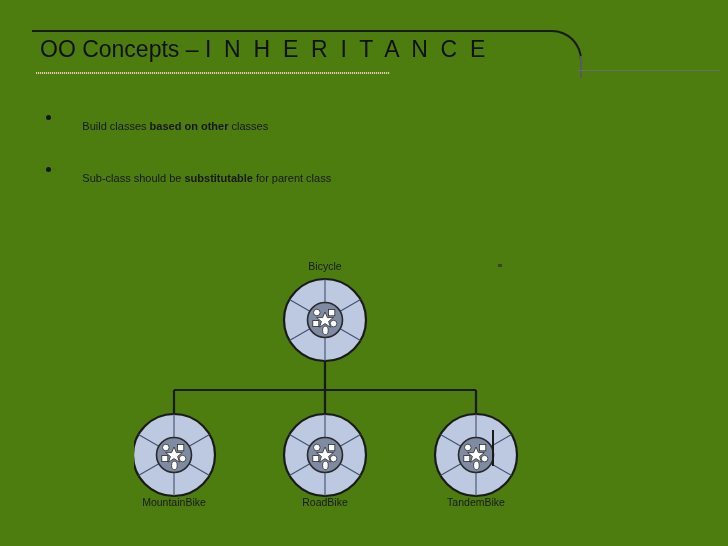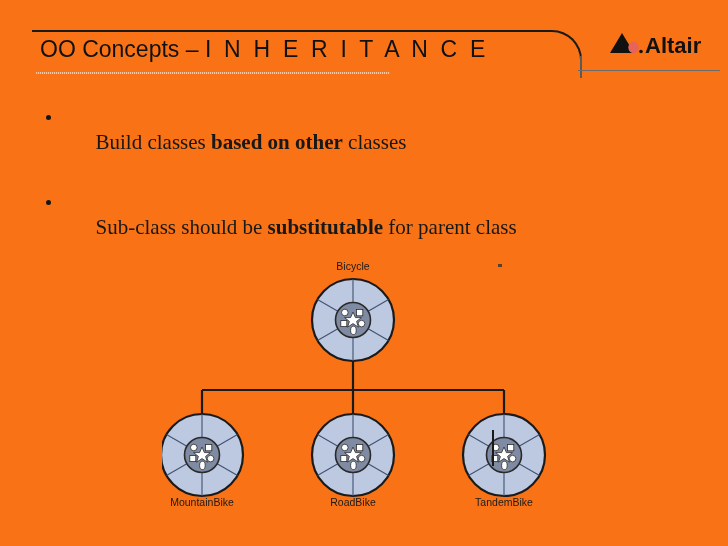--- a/index.html
+++ b/index.html
@@ -12,21 +12,21 @@
     background: #ffffff;
     font-family: "Liberation Sans", sans-serif;
     overflow: hidden;
     position: relative;
   }
   .slide {
     position: absolute;
     inset: 0;
     width: 728px;
     height: 546px;
-    background: #f97316;
+    background: #4d7c0f;
   }
 
   
   .header-rule-left {
     position: absolute;
     left: 32px;
     top: 30px;
     width: 518px;
     height: 2px;
     background: #1a1a1a;
@@ -100,42 +100,42 @@
   
   .bullet-list {
     position: absolute;
     left: 40px;
     top: 108px;
     width: 560px;
   }
   .bullet-item {
     position: relative;
     padding-left: 24px;
-    font-size: 21px;
+    font-size: 11px;
     color: #181818;
     line-height: 1.1;
     margin-bottom: 16px;
-    font-family: Liberation Serif, serif;
+    font-family: Liberation Sans, sans-serif;
     white-space: pre;
   }
   .bullet-item .dot {
     position: absolute;
     left: 6px;
     top: 7px;
     width: 5px;
     height: 5px;
     border-radius: 50%;
     background: #151515;
   }
   .bullet-item b { font-weight: 700; }
 
   
   .diagram {
     position: absolute;
-    left: 162px;
+    left: 134px;
     top: 250px;
     width: 420px;
     height: 280px;
   }
   .diagram svg { display: block; }
 
   .artifact-dot {
     position: absolute;
     left: 498px;
     top: 264px;
@@ -159,28 +159,20 @@
 <div class="slide">
 
   <div class="header-rule-left"></div>
   <div class="header-corner"></div>
   <div class="header-rule-vert"></div>
   <div class="header-rule-right"></div>
 
   <div class="page-title"><span>OO Concepts – </span><span class="spaced">I N H E R I T A N C E</span></div>
   <div class="title-underline"></div>
 
-  <div class="altair-logo">
-    <svg width="108" height="26" viewBox="0 0 108 26" xmlns="http://www.w3.org/2000/svg">
-      <polygon points="14,2 26,22 2,22" fill="#111111"></polygon>
-      <ellipse cx="25.5" cy="16.5" rx="5.2" ry="5.8" fill="#e8635a"></ellipse>
-      <circle cx="33" cy="20.5" r="1.8" fill="#111111"></circle>
-      <text x="37" y="22" font-family="Liberation Sans, sans-serif" font-size="22" font-weight="700" fill="#111111">Altair</text>
-    </svg>
-  </div>
 
   <div class="bullet-list">
 
     <div class="bullet-item">
       <span class="dot"></span><span>Build classes </span><b>based on other</b><span> classes</span>
     </div>
 
 
 
     <div class="bullet-item">

